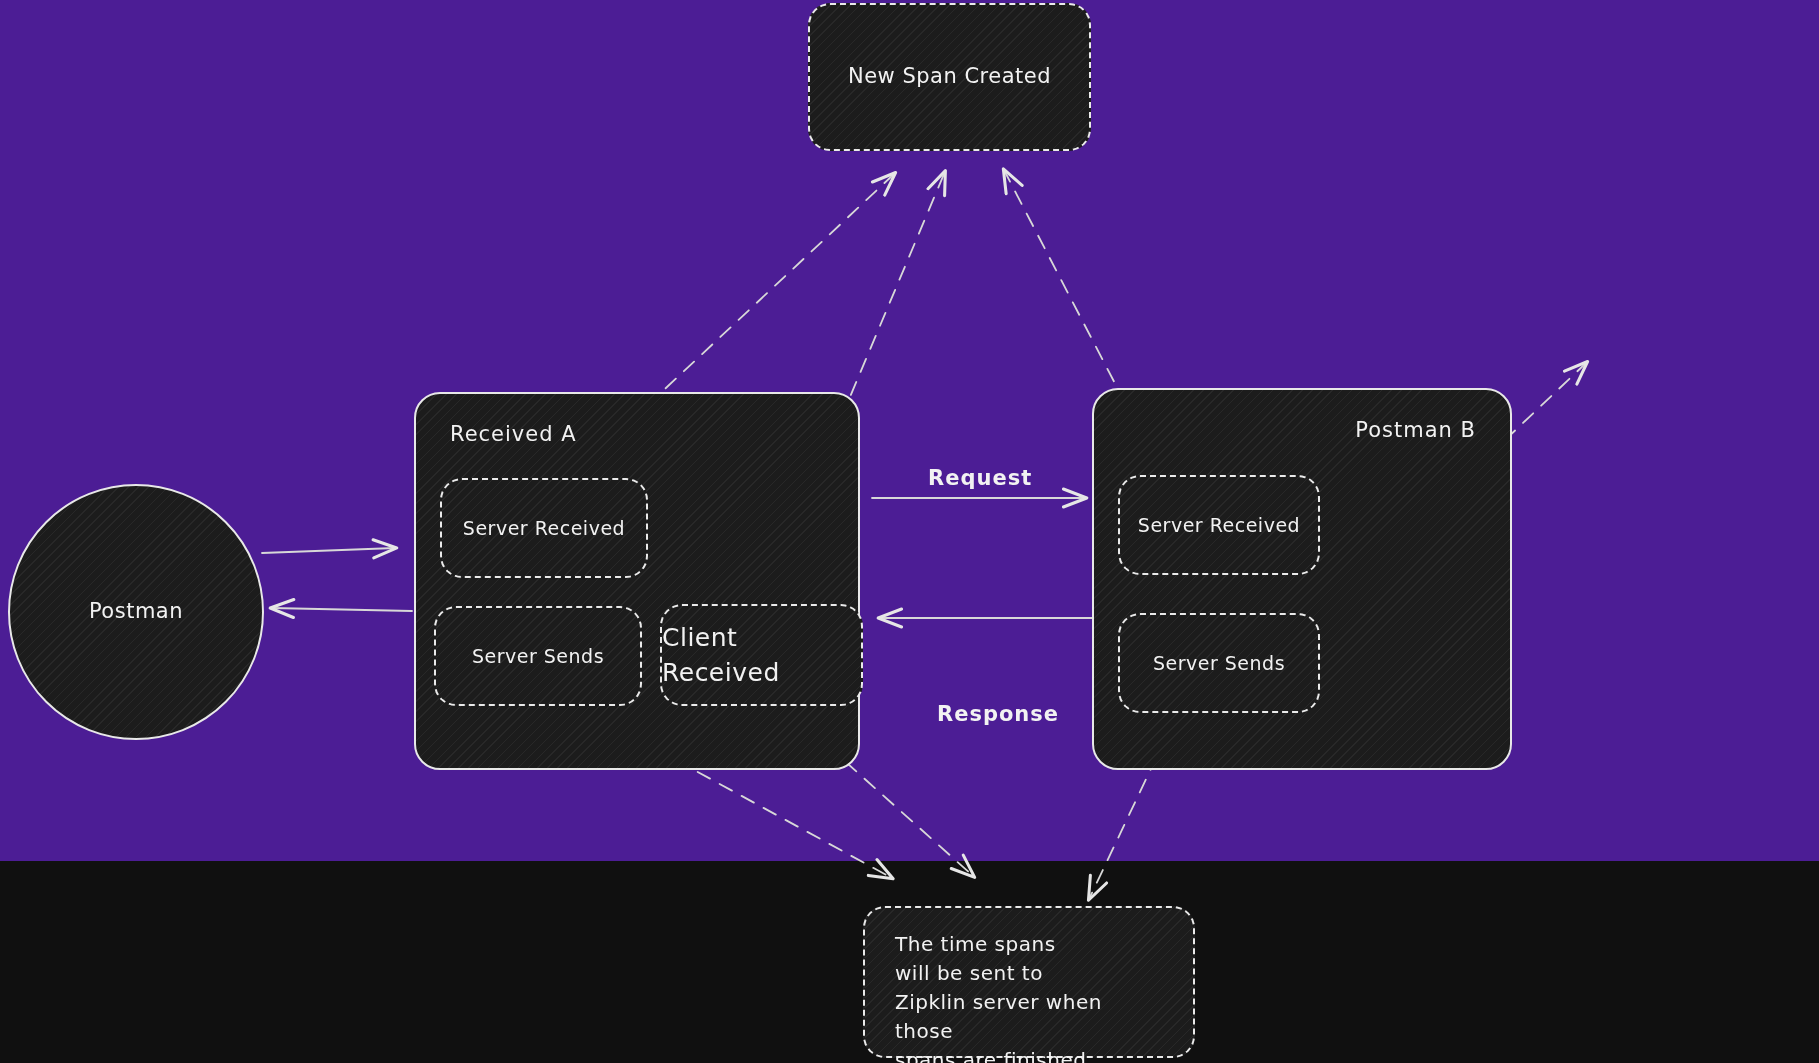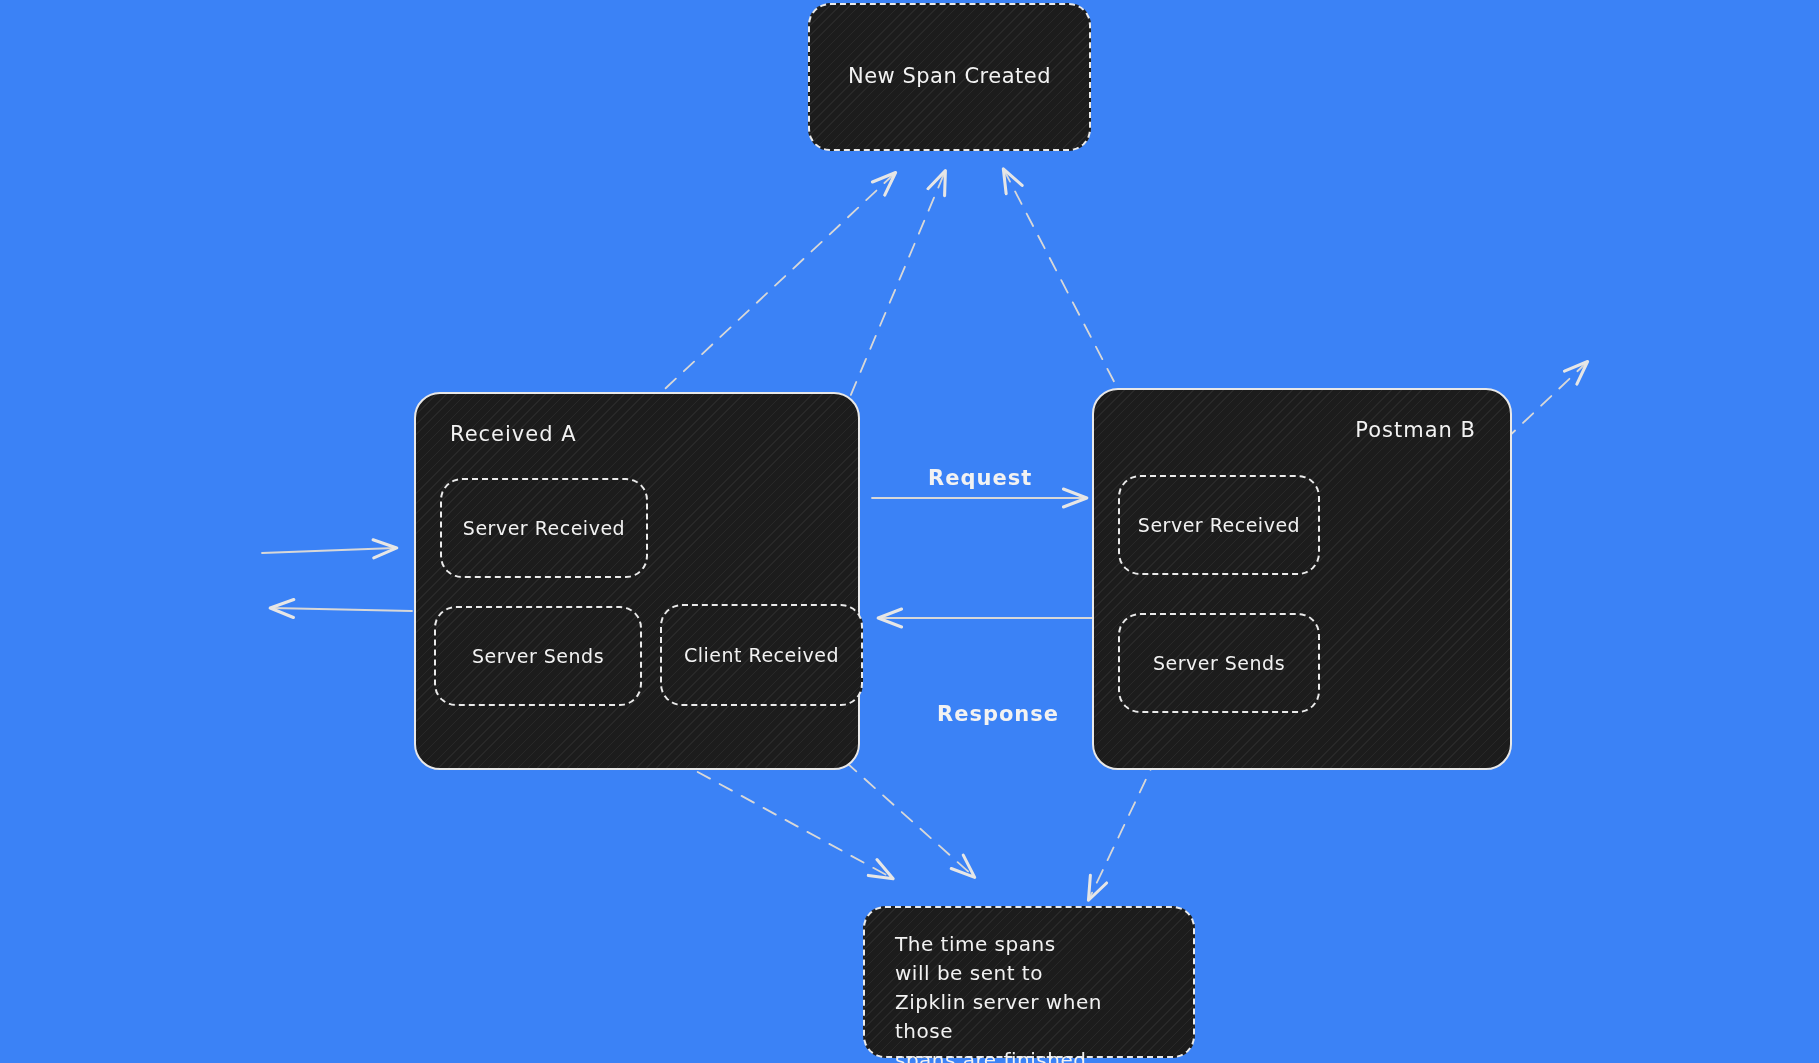--- a/index.html
+++ b/index.html
@@ -10,22 +10,22 @@
   body {
     width: 1819px;
     height: 1063px;
     overflow: hidden;
     font-family: "DejaVu Sans", sans-serif;
   }
 
   #canvas {
     position: relative;
     width: 1819px;
-    height: 1063px;
-    background: #3b82f6;
+    height: 861px;
+    background: #4c1d95;
   }
 
   
   .hatch {
     background-color: #1c1c1c;
     background-image: repeating-linear-gradient(
       135deg,
       rgba(255,255,255,0.055) 0px,
       rgba(255,255,255,0.055) 1px,
       rgba(0,0,0,0) 1px,
@@ -143,39 +143,42 @@
 
       <path d="M1336,477 L1374,477"></path>
       <path d="M1336,710 L1374,710"></path>
     </g>
   </svg>
 
   <div class="node dashed hatch" style="left:808px; top:3px; width:283px; height:148px; font-size:21px;">
     <span class="node-label">New Span Created</span>
   </div>
 
+  <div class="node circle hatch" style="left:8px; top:484px; width:256px; height:256px; font-size:21px;">
+    <span class="node-label">Postman</span>
+  </div>
 
   <div class="node service hatch" style="left:414px; top:392px; width:446px; height:378px;">
     <span class="service-title" style="left:34px; top:28px;">Received A</span>
   </div>
 
   <div class="node service hatch" style="left:1092px; top:388px; width:420px; height:382px;">
     <span class="service-title" style="right:34px; top:28px;">Postman B</span>
   </div>
 
   <div class="node dashed hatch" style="left:440px; top:478px; width:208px; height:100px; font-size:19px;">
     <span class="node-label">Server Received</span>
   </div>
 
 
   <div class="node dashed hatch" style="left:434px; top:606px; width:208px; height:100px; font-size:19px;">
     <span class="node-label">Server Sends</span>
   </div>
 
-  <div class="node dashed hatch" style="left:660px; top:604px; width:203px; height:102px; font-size:19px;justify-content:center;">
+  <div class="node dashed hatch" style="left:660px; top:604px; width:203px; height:102px; font-size:25px;justify-content:center;">
     <span class="node-label">Client Received</span>
   </div>
 
   <div class="node dashed hatch" style="left:1118px; top:475px; width:202px; height:100px; font-size:19px;">
     <span class="node-label">Server Received</span>
   </div>
 
   <div class="node dashed hatch" style="left:1118px; top:613px; width:202px; height:100px; font-size:19px;">
     <span class="node-label">Server Sends</span>
   </div>

